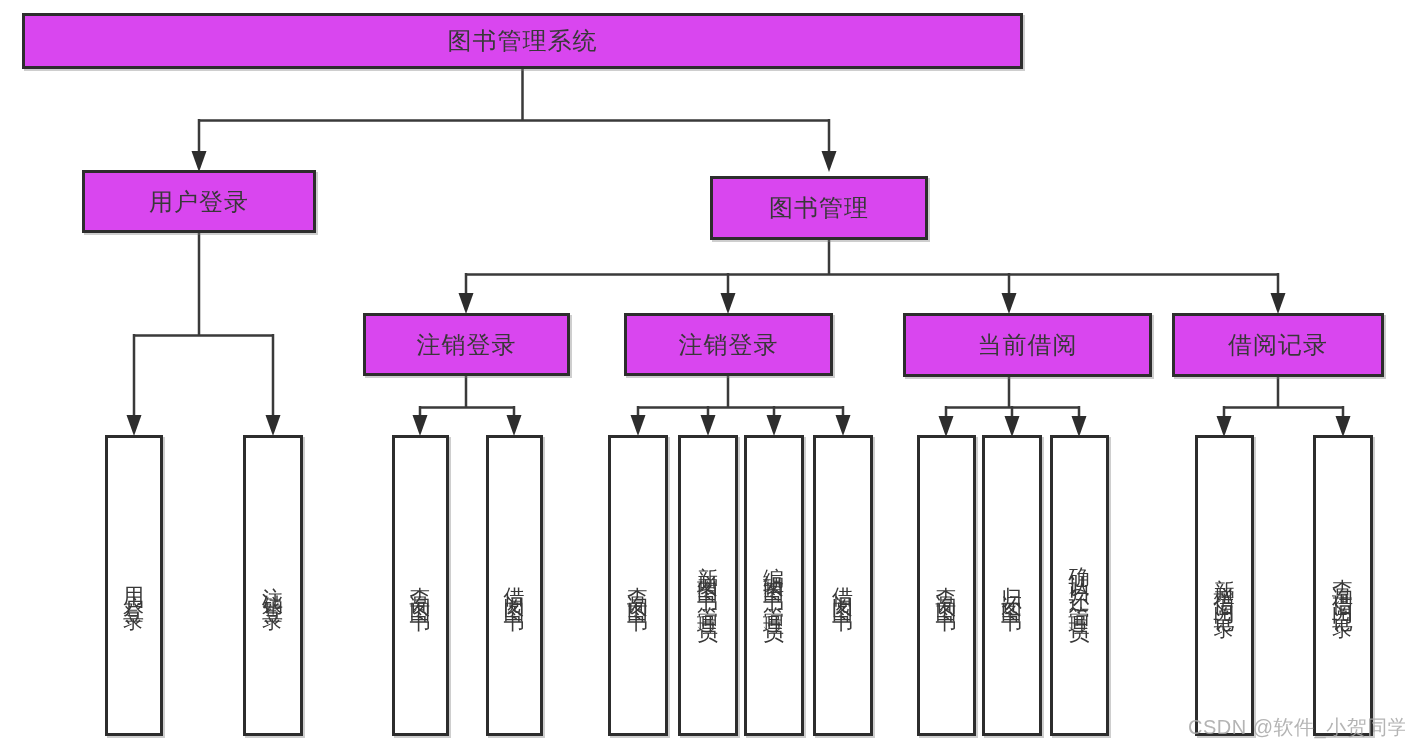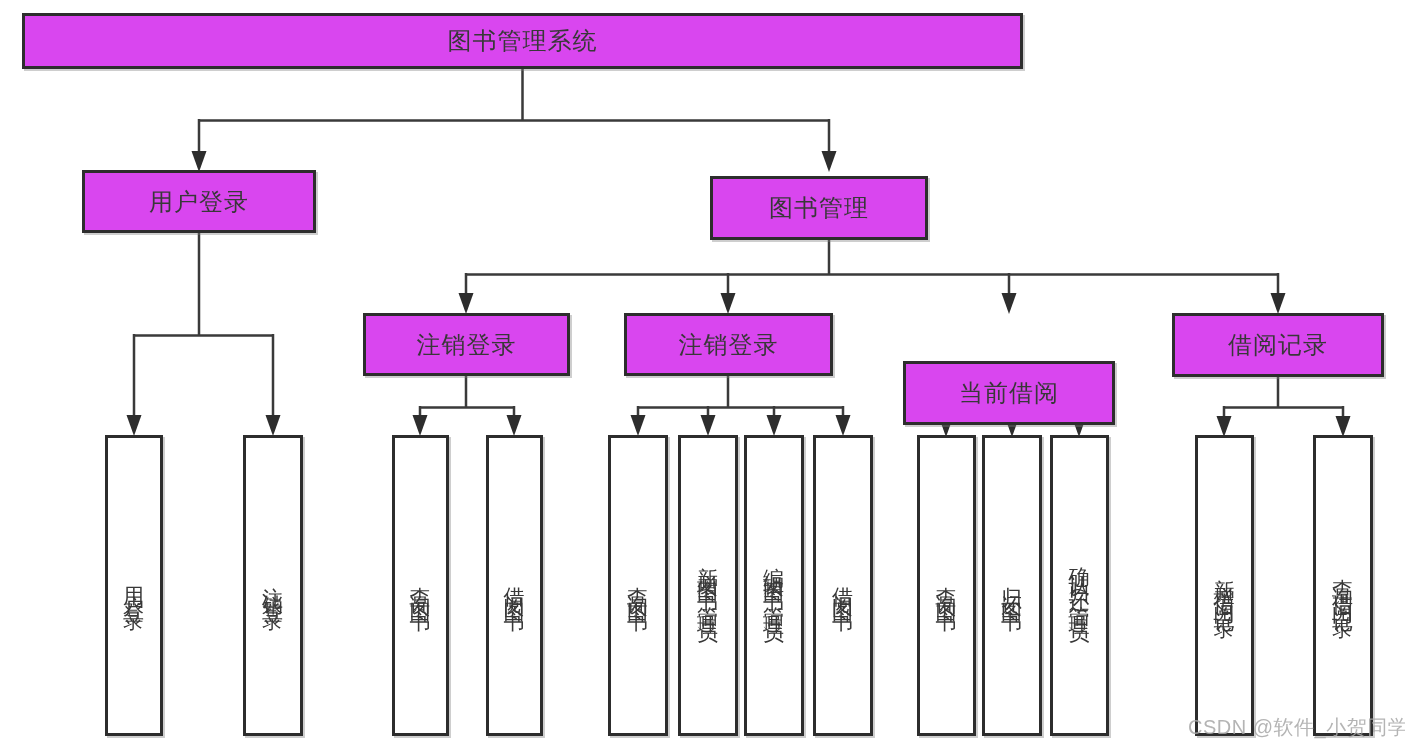--- a/index.html
+++ b/index.html
@@ -55,21 +55,21 @@
     color: #383838;
   }
   
   #n-root   { left: 22px;  top: 13px;  width: 1001px; height: 56px; }
   
   #n-login  { left: 82px;  top: 170px; width: 234px;  height: 63px; }
   #n-mgmt   { left: 710px; top: 176px; width: 218px;  height: 64px; }
   
   #n-newbk  { left: 363px;  top: 313px; width: 207px; height: 63px; }
   #n-borrow { left: 624px;  top: 313px; width: 209px; height: 63px; }
-  #n-curr   { left: 903px;  top: 313px; width: 212px; height: 64px; margin-top: 48px; }
+  #n-curr   { left: 903px;  top: 313px; width: 249px; height: 64px; }
   #n-record { left: 1172px; top: 313px; width: 212px; height: 64px; }
   
   #lf-login   { left: 105px;  width: 58px; }
   #lf-logout  { left: 243px;  width: 60px; }
   #lf-q1      { left: 392px;  width: 57px; }
   #lf-b1      { left: 486px;  width: 57px; }
   #lf-q2      { left: 608px;  width: 60px; }
   #lf-add     { left: 678px;  width: 60px; }
   #lf-edit    { left: 744px;  width: 60px; }
   #lf-b2      { left: 813px;  width: 60px; }

